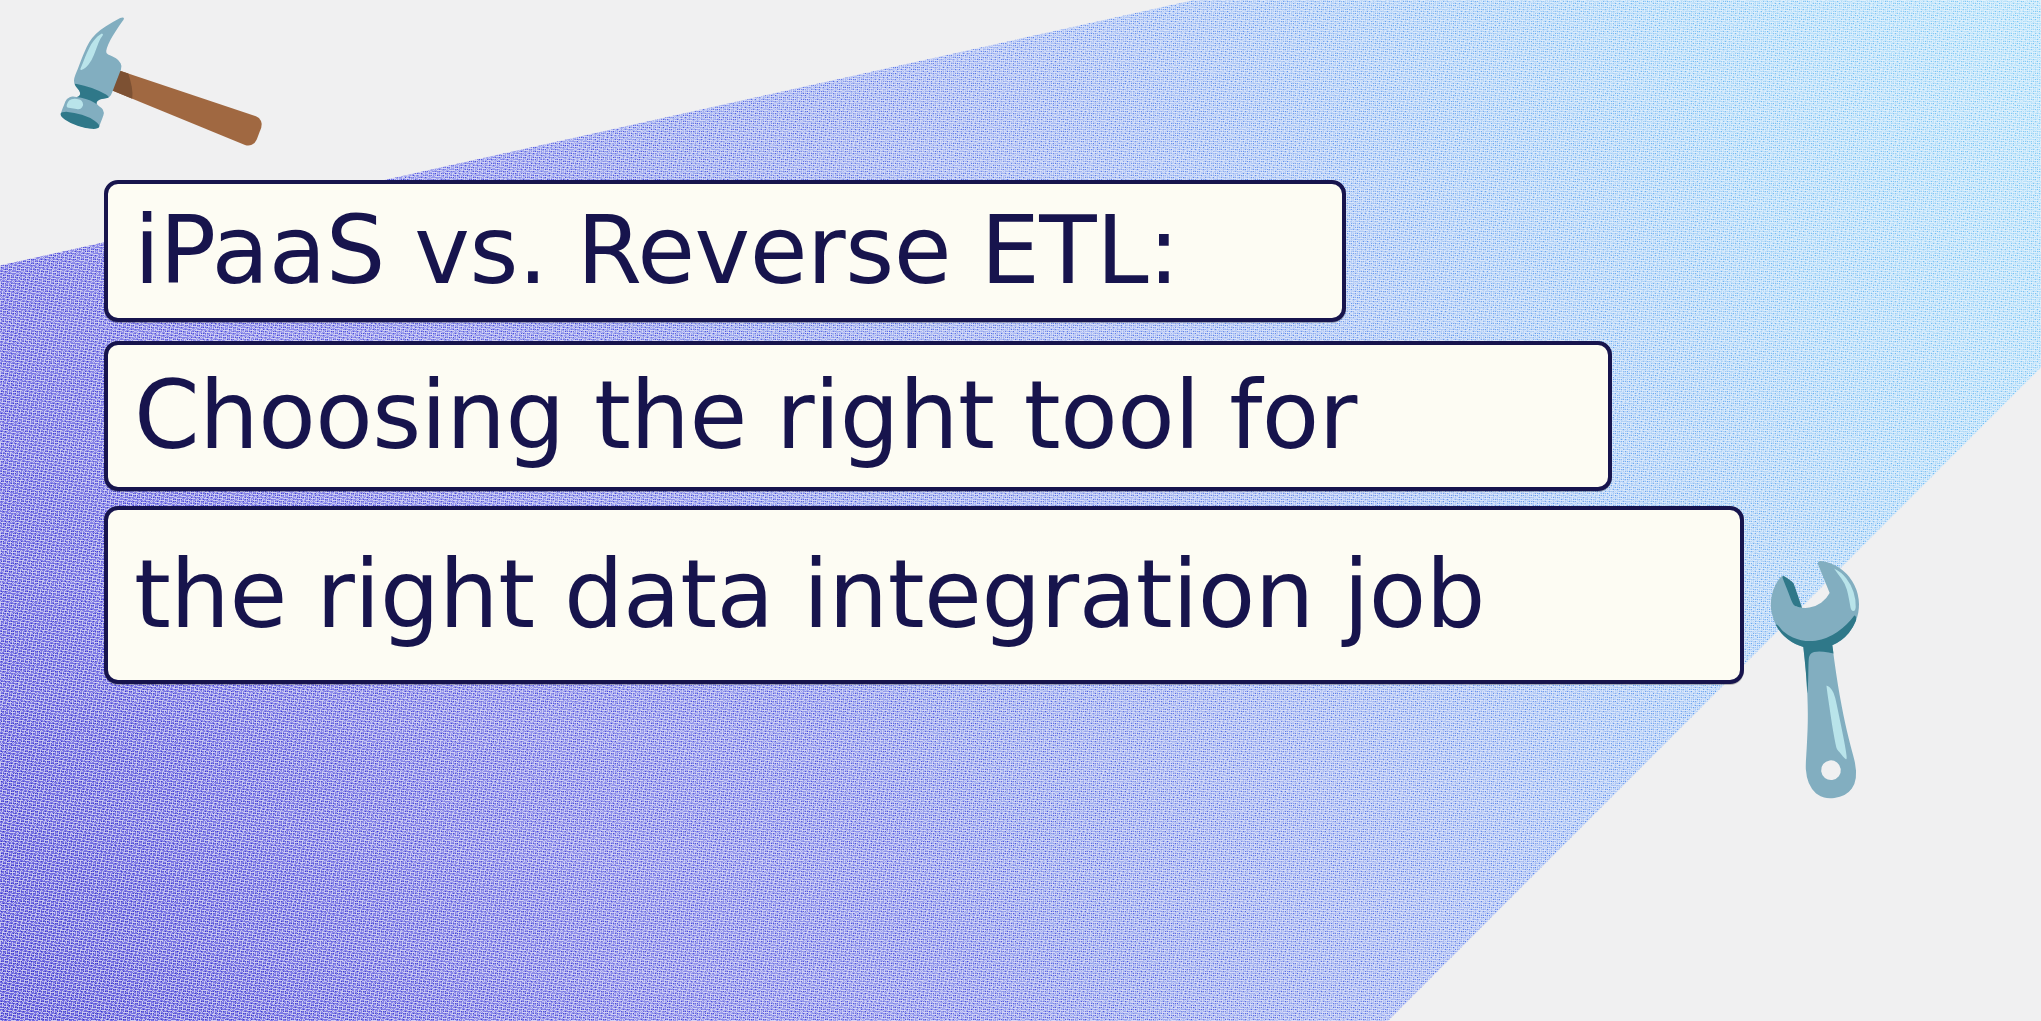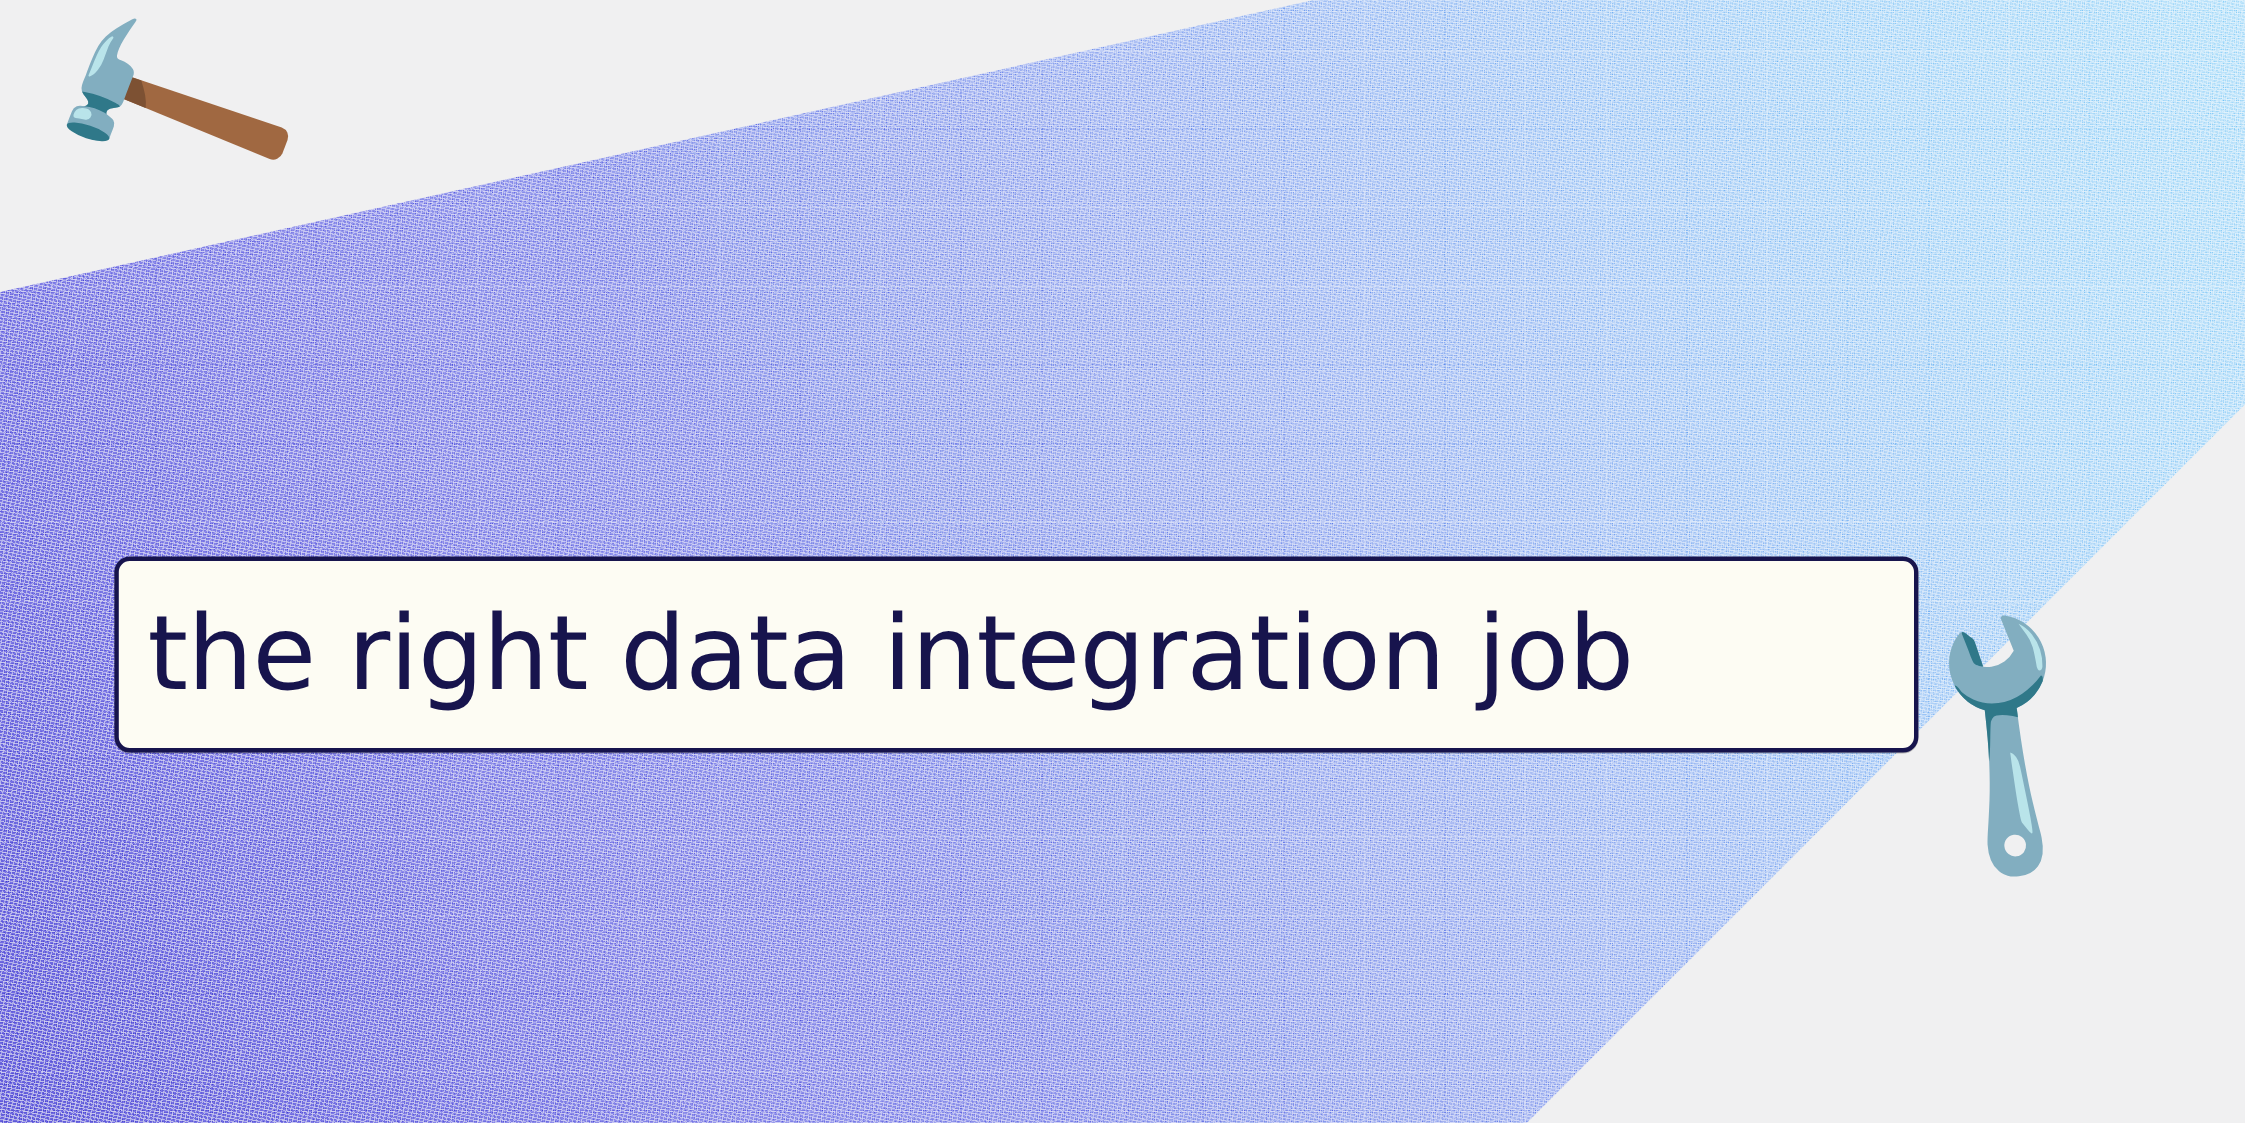--- a/index.html
+++ b/index.html
@@ -115,21 +115,27 @@
 </head>
 <body>
 
 <div id="stage">
 
   <div class="bg-shape"></div>
   <div class="bg-wedge"></div>
 
   <span class="emoji" id="hammer">🔨</span>
 
+  <div class="box" id="box-1">
+    <span class="line">iPaaS vs. Reverse ETL:</span>
+  </div>
 
+  <div class="box" id="box-2">
+    <span class="line">Choosing the right tool for</span>
+  </div>
 
   <div class="box" id="box-3">
     <span class="line">the right data integration job</span>
   </div>
 
   <span class="emoji" id="wrench">🔧</span>
 
 </div>
 
 </body></html>

